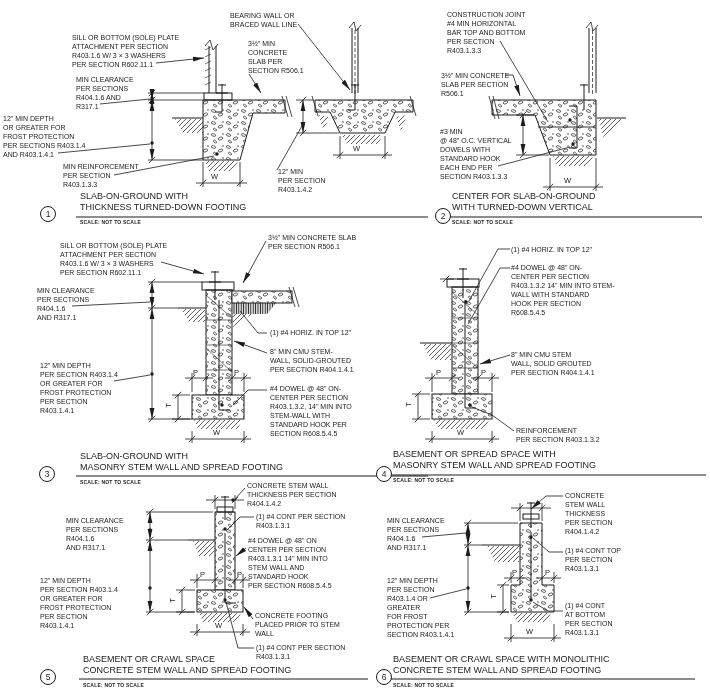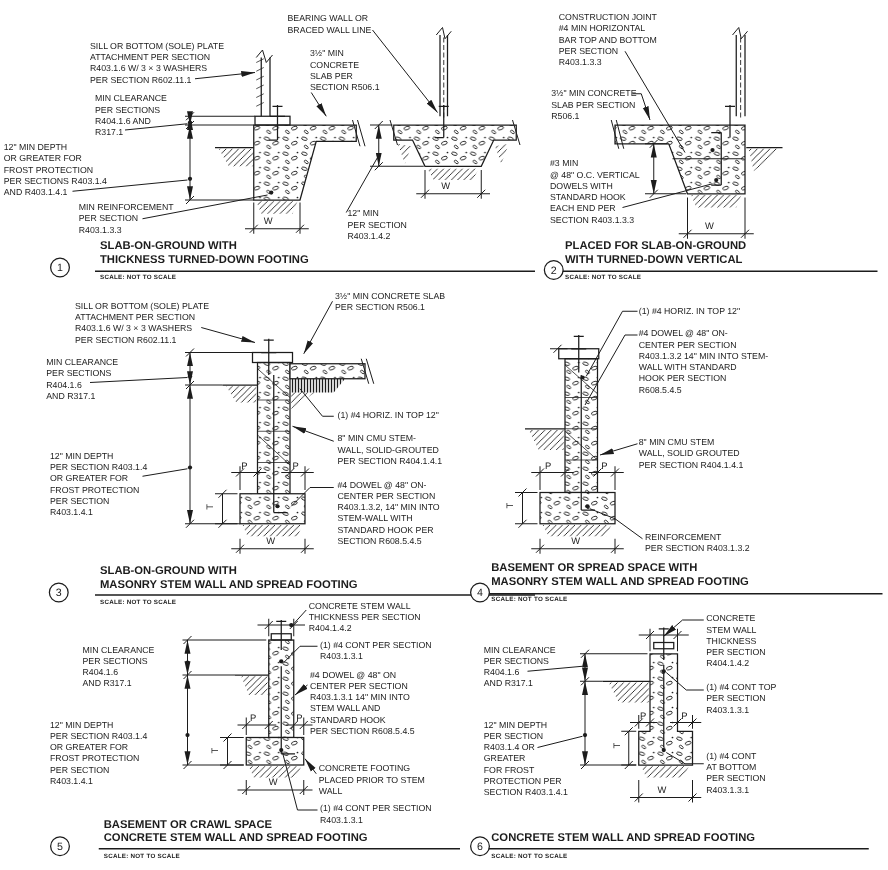--- a/index.html
+++ b/index.html
@@ -1,19 +1,19 @@
 <!DOCTYPE html>
 <html><head>
 <meta charset="utf-8">
 <style>
   html,body{margin:0;padding:0;background:#fff;}
   .sheet{position:relative;width:710px;height:696px;background:#fff;overflow:hidden;
          font-family:"Liberation Sans",sans-serif;color:#1c1c1c;}
   .co{position:absolute;font-size:7px;line-height:9px;white-space:pre-line;}
-  .ttl{position:absolute;font-size:9px;line-height:11px;white-space:nowrap;font-weight:bold;}
+  .ttl{position:absolute;font-size:9px;line-height:11px;white-space:nowrap;}
   .scale{position:absolute;font-size:5px;font-weight:bold;letter-spacing:.2px;white-space:nowrap;}
   .num{position:absolute;width:16px;height:16px;border:1.2px solid #1c1c1c;border-radius:50%;
        font-size:8.5px;line-height:15px;text-align:center;box-sizing:border-box;background:#fff;}
   .dim{position:absolute;font-size:7.5px;}
   .rot{transform:rotate(-90deg);}
   svg.lines{position:absolute;left:0;top:0;}
 </style>
 </head>
 <body>
 
@@ -406,21 +406,21 @@
 <div class="co" style="left:441px;top:71px">3½" MIN CONCRETE
 SLAB PER SECTION
 R506.1</div>
 <div class="co" style="left:440px;top:127px">#3 MIN
 @ 48" O.C. VERTICAL
 DOWELS WITH
 STANDARD HOOK
 EACH END PER
 SECTION R403.1.3.3</div>
 <div class="dim" style="left:564px;top:176px">W</div>
-<div class="ttl" style="left:452px;top:191px">PLACED FOR SLAB-ON-GROUND</div>
+<div class="ttl" style="left:452px;top:191px">CENTER FOR SLAB-ON-GROUND</div>
 <div class="ttl" style="left:452px;top:202px">WITH TURNED-DOWN VERTICAL</div>
 <div class="num" style="left:435px;top:208px">2</div>
 <div class="scale" style="left:452px;top:219px">SCALE: NOT TO SCALE</div>
 
 <div class="co" style="left:60px;top:241px">SILL OR BOTTOM (SOLE) PLATE
 ATTACHMENT PER SECTION
 R403.1.6 W/ 3 × 3 WASHERS
 PER SECTION R602.11.1</div>
 <div class="co" style="left:268px;top:233px">3½" MIN CONCRETE SLAB
 PER SECTION R506.1</div>
@@ -529,17 +529,18 @@
 PER SECTION
 R403.1.3.1</div>
 <div class="co" style="left:565px;top:601px">(1) #4 CONT
 AT BOTTOM
 PER SECTION
 R403.1.3.1</div>
 <div class="dim" style="left:512px;top:568px">P</div>
 <div class="dim" style="left:545px;top:568px">P</div>
 <div class="dim rot" style="left:491px;top:592px">T</div>
 <div class="dim" style="left:526px;top:627px">W</div>
+<div class="ttl" style="left:393px;top:654px">BASEMENT OR CRAWL SPACE WITH MONOLITHIC</div>
 <div class="ttl" style="left:393px;top:665px">CONCRETE STEM WALL AND SPREAD FOOTING</div>
 <div class="num" style="left:376px;top:669px">6</div>
 <div class="scale" style="left:393px;top:682px">SCALE: NOT TO SCALE</div>
 
 </div>
 
 </body></html>

